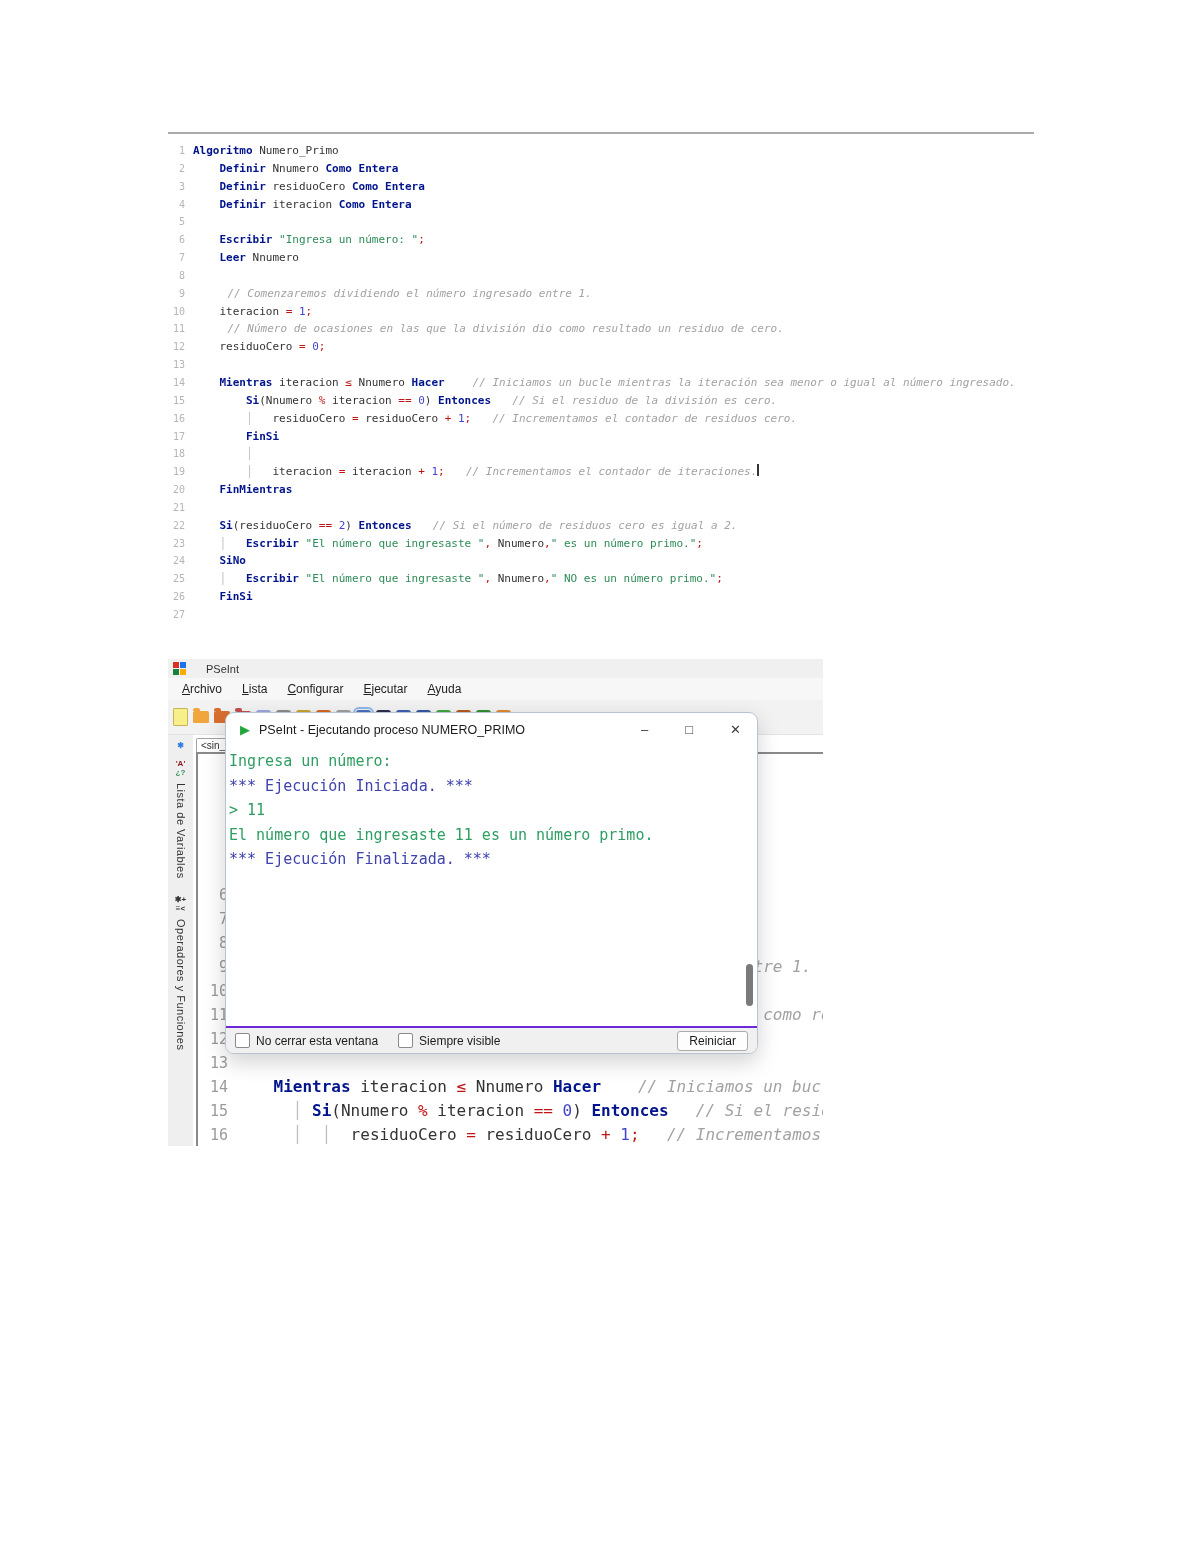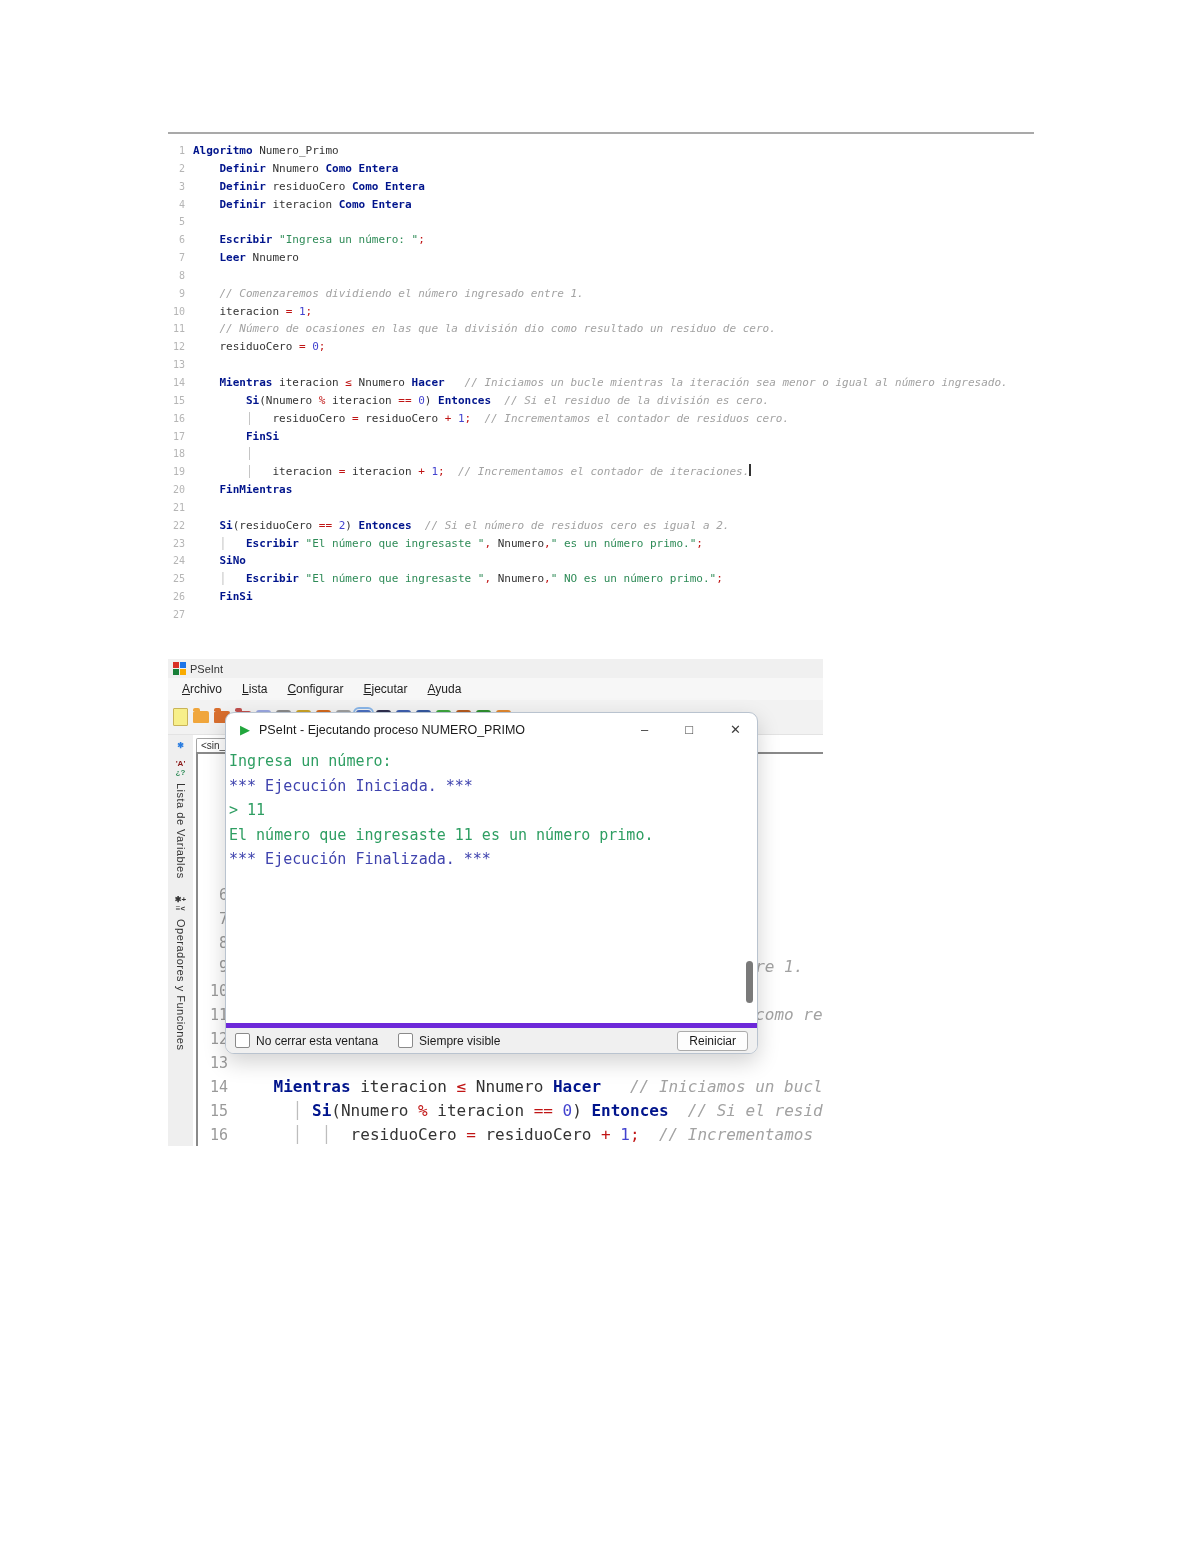--- a/index.html
+++ b/index.html
@@ -10,29 +10,29 @@
   #listing{position:absolute;left:168px;top:132px;width:866px;border-top:2px solid #a9a9a9;
            padding-top:8px;font-family:"DejaVu Sans Mono",monospace;font-size:11px;}
   .lrow{display:flex;height:17.85px;line-height:17.85px;white-space:pre;}
   .lrow .ln{flex:0 0 17px;text-align:right;color:#b5b5b5;font-size:10px;margin-right:8px;}
   .lrow .codetxt{white-space:pre;}
 
   
   .kw{color:#00148c;font-weight:bold;}
   .id{color:#333;}
   .str{color:#2e8b57;}
-  .com{color:#a2a2a2;font-style:italic;}
+  .com{color:#a2a2a2;font-style:italic;margin-left:8px;}
   .num{color:#4343cf;}
   .op{color:#c01515;}
   .gd{color:#bdbdbd;}
   .cur{display:inline-block;width:0;border-left:2px solid #333;height:12px;vertical-align:-1px;}
 
   
   #app{position:absolute;left:168px;top:659px;width:655px;height:487px;overflow:hidden;background:#fff;}
-  .titlebar{height:19px;background:#f0f0f0;display:flex;align-items:center;gap:4px;padding-left:5px;
+  .titlebar{height:19px;background:#f0f0f0;display:flex;align-items:center;gap:20px;padding-left:5px;
             font-size:11px;color:#333;}
   .applogo{width:13px;height:13px;display:grid;grid-template-columns:6px 6px;grid-template-rows:6px 6px;gap:1px;}
   .applogo i{display:block;}
   .menubar{height:22px;background:#f7f7f7;display:flex;align-items:center;font-size:12px;color:#222;padding-left:4px;}
   .menu-item{padding:2px 10px;cursor:default;text-align:center;}
   .menu-item::first-letter{text-decoration:underline;}
   .toolbar{height:34px;background:#f2f2f2;border-bottom:1px solid #e3e3e3;display:flex;align-items:center;
            gap:5px;padding-left:5px;}
   .tico{width:15px;height:15px;border-radius:3px;flex:0 0 auto;}
   .tico.hl{outline:2px solid #8ab6e8;outline-offset:1px;background:#cfe4f7;}
@@ -63,21 +63,21 @@
           display:flex;flex-direction:column;overflow:hidden;z-index:5;}
   .dtitle{height:33px;display:flex;align-items:center;gap:9px;padding:0 16px 0 14px;font-size:12.5px;color:#1b1b1b;}
   .playico{color:#21a63c;font-size:13px;line-height:13px;}
   .dcontrols{margin-left:auto;display:flex;gap:37px;align-items:center;font-size:13px;color:#3c3c3c;}
   .dcontrols span{cursor:default;}
   .dconsole{flex:1;position:relative;padding:3px 0 0 3px;font-family:"DejaVu Sans Mono",monospace;font-size:15px;}
   .crow{height:24.5px;line-height:24.5px;white-space:pre;}
   .sys{color:#3f43ae;}
   .out{color:#2e9e62;}
   .scrollthumb{position:absolute;right:4px;bottom:20px;width:7px;height:42px;background:#7a7a7a;border-radius:4px;}
-  .dfooter{height:25px;background:#f0f0f0;border-top:5px solid #6d28d9;display:flex;align-items:center;
+  .dfooter{height:25px;background:#f0f0f0;border-top:2px solid #6d28d9;display:flex;align-items:center;
            padding:0 9px;font-size:12px;color:#1b1b1b;}
   .cbx{width:13px;height:13px;border:1px solid #8a8a8a;border-radius:2px;background:#fff;margin-right:6px;flex:0 0 13px;}
   .cbx2{margin-left:20px;}
   .btn{margin-left:auto;background:#fdfdfd;border:1px solid #ababab;border-radius:3px;
        font-size:12px;padding:2px 11px;color:#1b1b1b;}
 </style>
 </head>
 <body>
 
 <div class="page">

